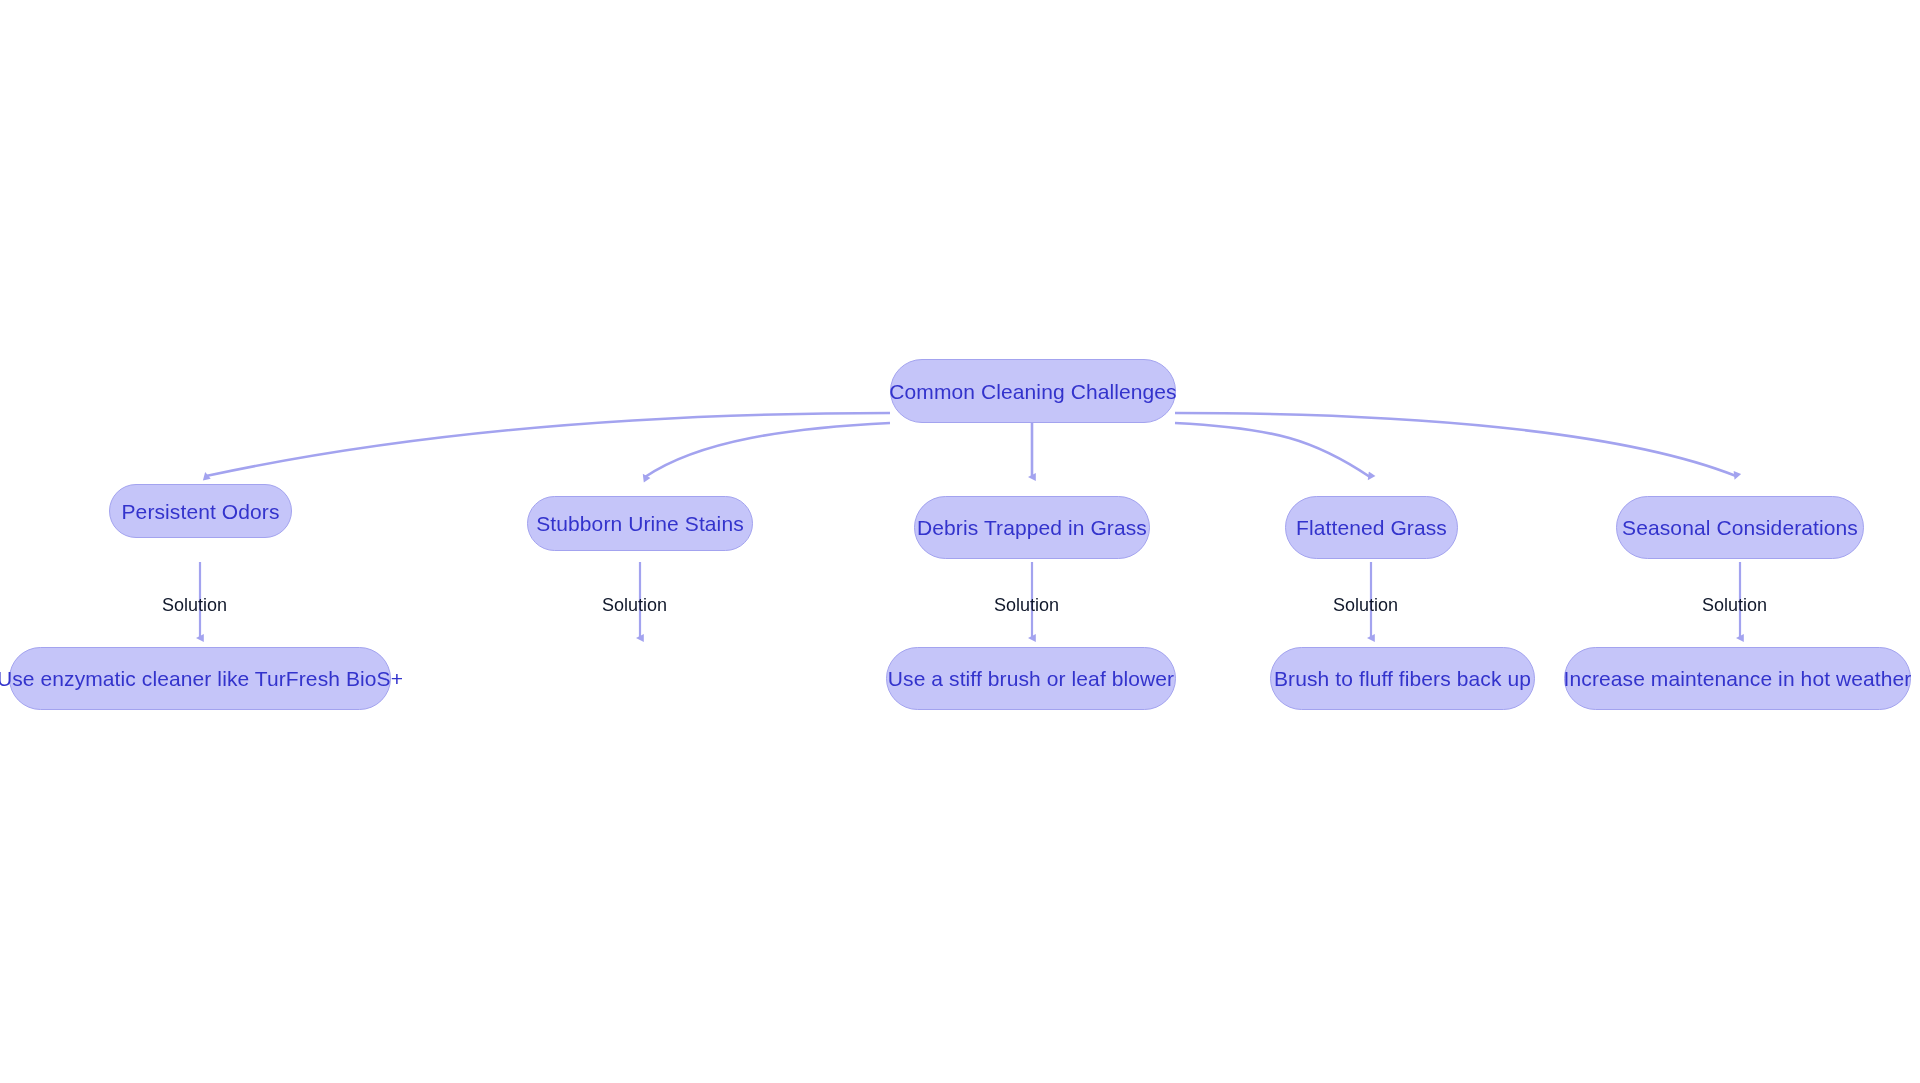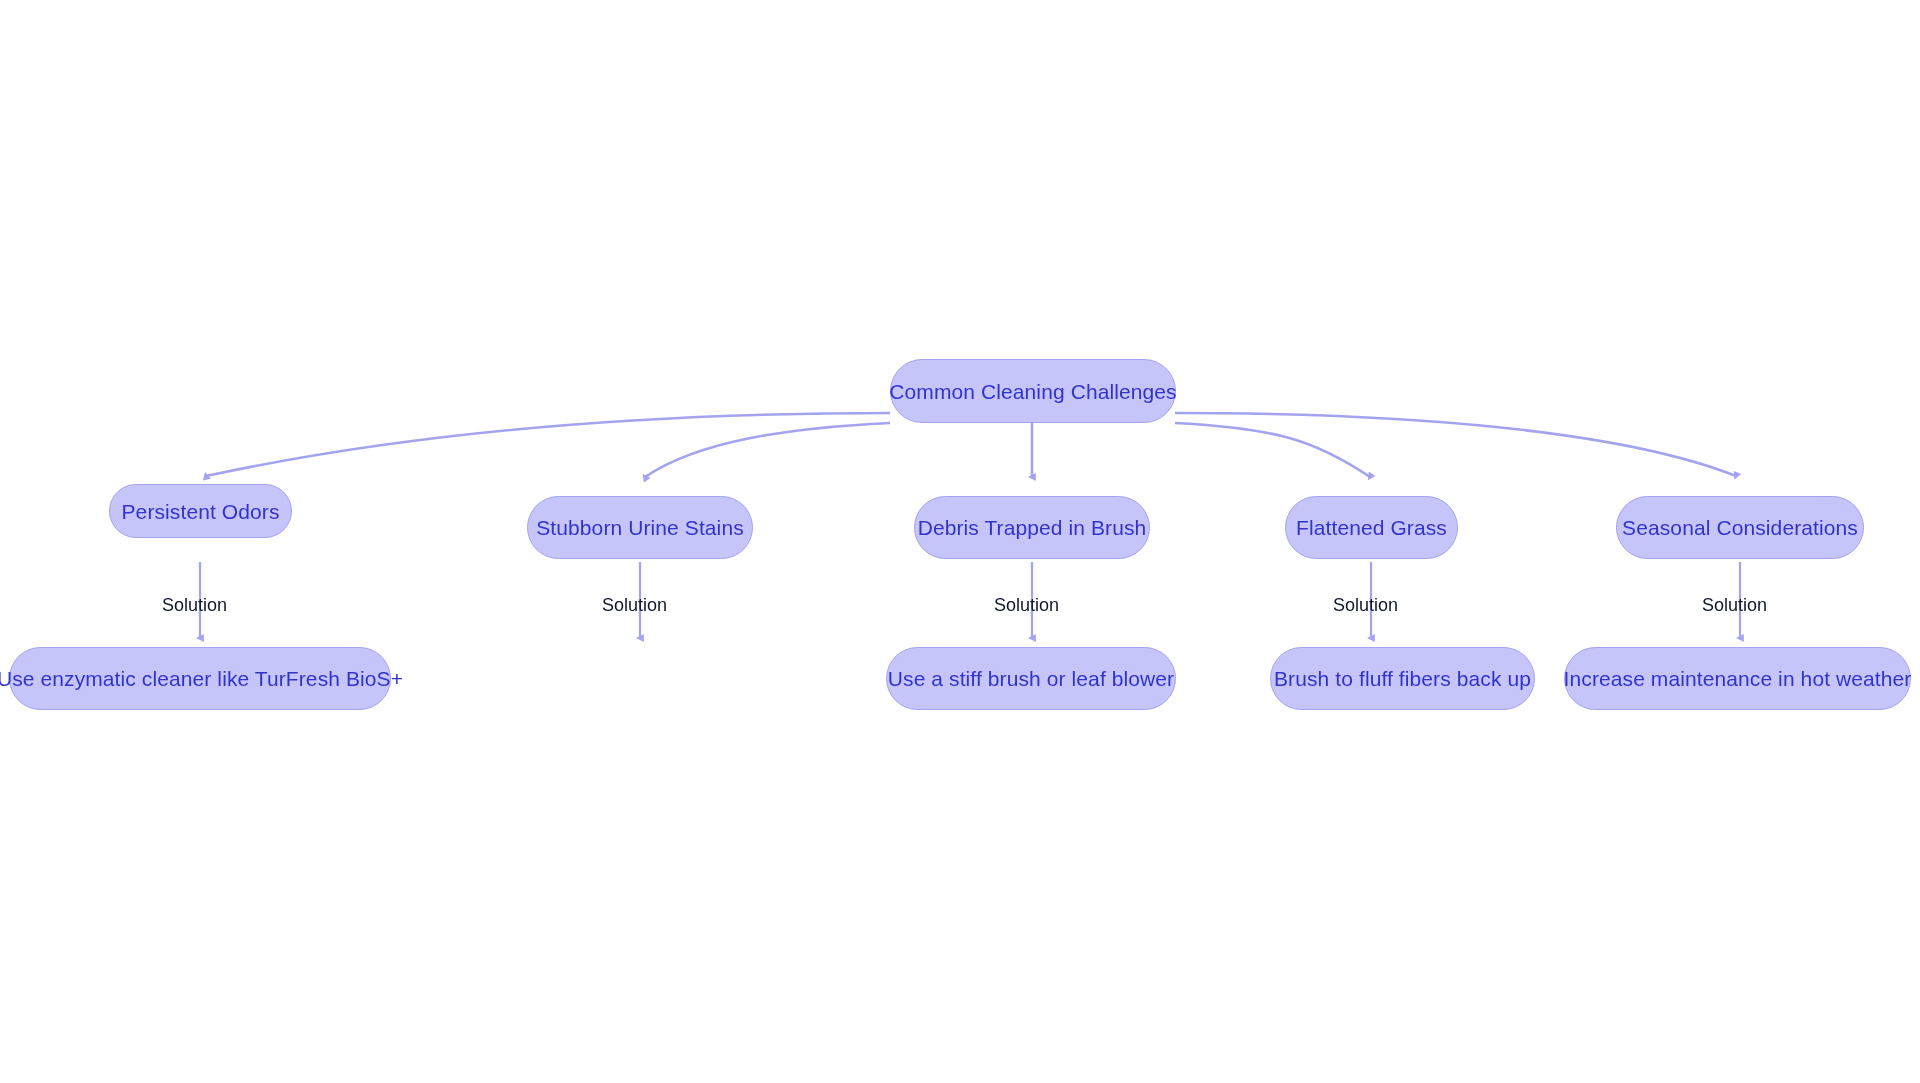--- a/index.html
+++ b/index.html
@@ -90,26 +90,26 @@
   </svg>
 
   <div class="node" style="left:890px; top:359px; width:286px; height:64px;">
     <span class="node-label">Common Cleaning Challenges</span>
   </div>
 
   <div class="node" style="left:109px; top:484px; width:183px; height:54px;">
     <span class="node-label">Persistent Odors</span>
   </div>
 
-  <div class="node" style="left:527px; top:496px; width:226px; height:63px;">
+  <div class="node" style="left:527px; top:496px; width:226px; height:55px;">
     <span class="node-label">Stubborn Urine Stains</span>
   </div>
 
   <div class="node" style="left:914px; top:496px; width:236px; height:63px;">
-    <span class="node-label">Debris Trapped in Brush</span>
+    <span class="node-label">Debris Trapped in Grass</span>
   </div>
 
   <div class="node" style="left:1285px; top:496px; width:173px; height:63px;">
     <span class="node-label">Flattened Grass</span>
   </div>
 
   <div class="node" style="left:1616px; top:496px; width:248px; height:63px;">
     <span class="node-label">Seasonal Considerations</span>
   </div>
 

